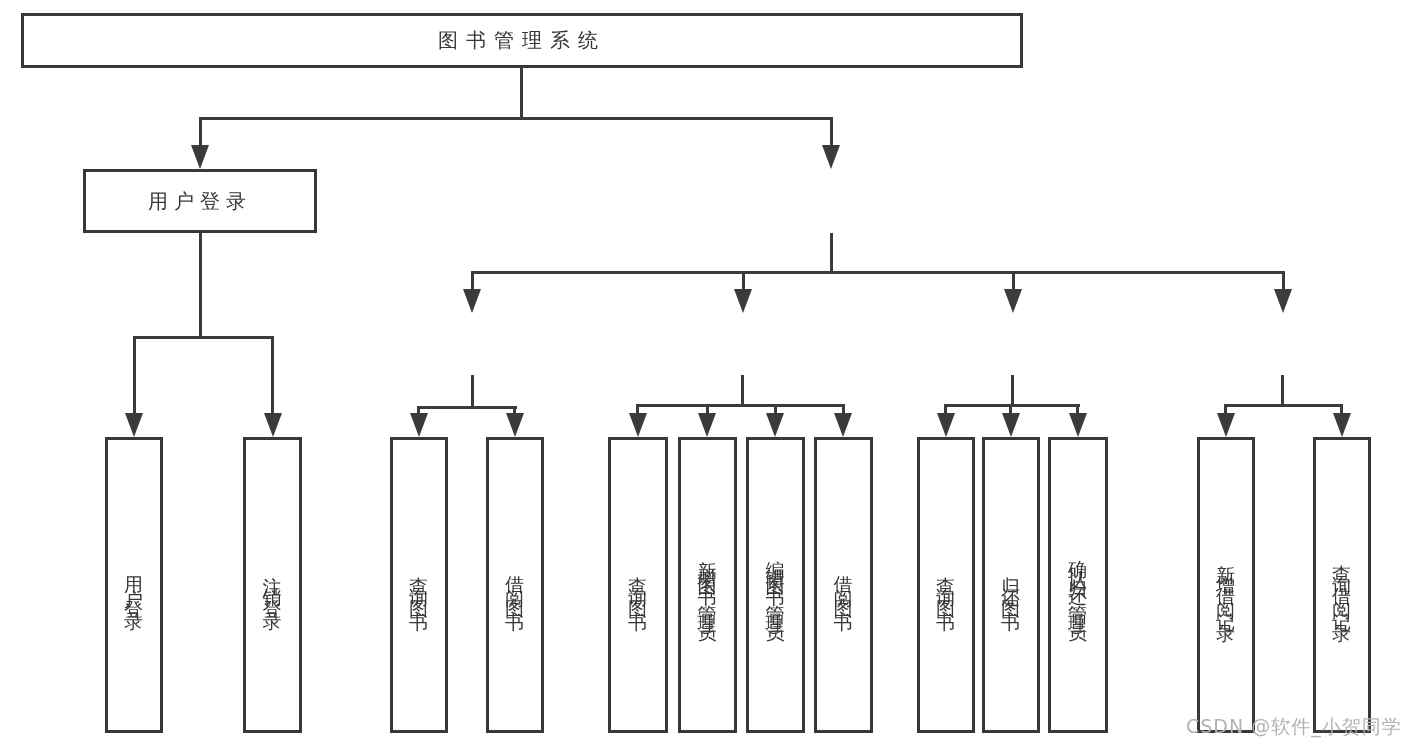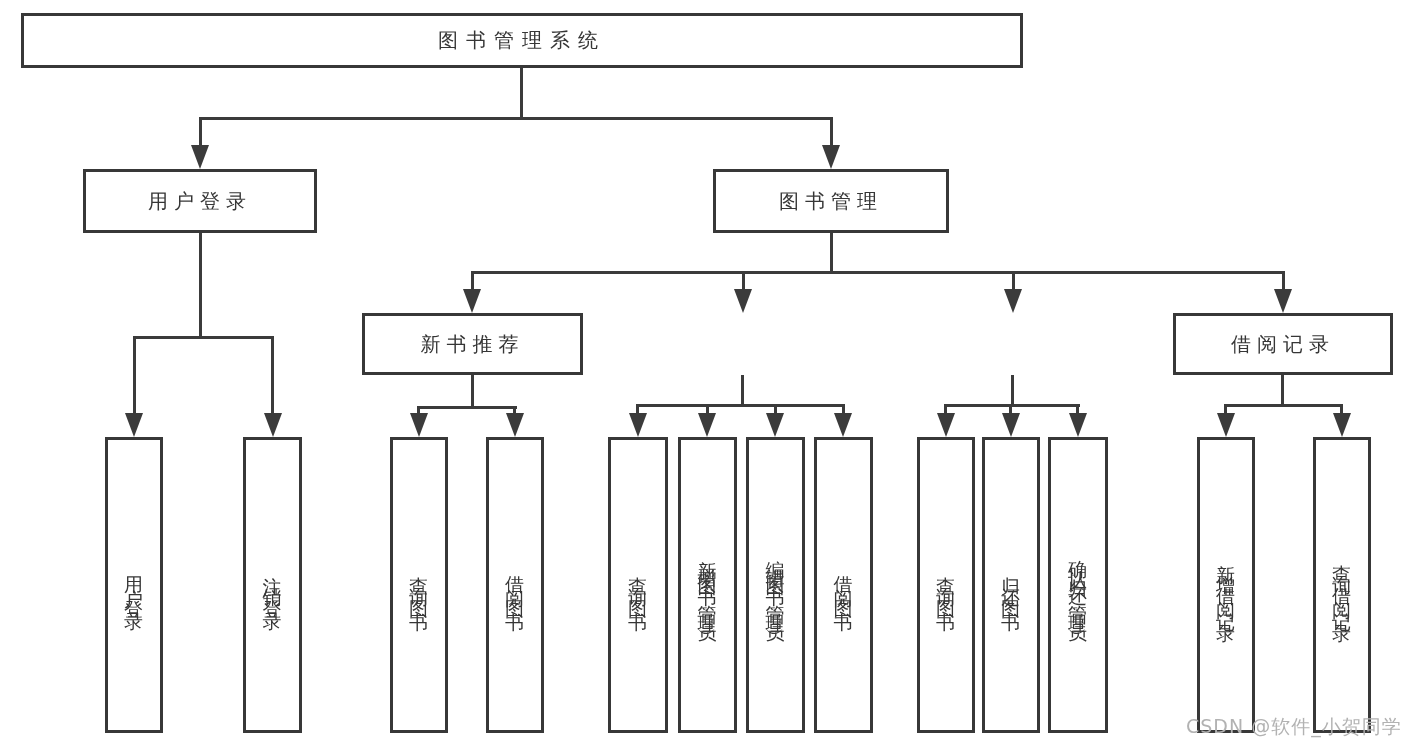--- a/index.html
+++ b/index.html
@@ -43,42 +43,39 @@
   <div class="hbox root" style="left:21px;top:13px;width:1002px;height:55px">图书管理系统</div>
 
   <div class="vline" style="left:520px;top:68px;height:49px"></div>
   <div class="hline" style="left:199px;top:117px;width:634px"></div>
   <div class="vline" style="left:199px;top:117px;height:30px"></div>
   <div class="ahead" style="left:191px;top:145px"></div>
   <div class="vline" style="left:830px;top:117px;height:30px"></div>
   <div class="ahead" style="left:822px;top:145px"></div>
 
   <div class="hbox" style="left:83px;top:169px;width:234px;height:64px">用户登录</div>
-  <div class="hbox" style="left:713px;top:169px;width:236px;height:64px">图书管理</div>
 
   <div class="vline" style="left:199px;top:233px;height:103px"></div>
   <div class="hline" style="left:133px;top:336px;width:141px"></div>
   <div class="vline" style="left:133px;top:336px;height:80px"></div>
   <div class="ahead" style="left:125px;top:413px"></div>
   <div class="vline" style="left:271px;top:336px;height:80px"></div>
   <div class="ahead" style="left:264px;top:413px"></div>
 
   <div class="vline" style="left:830px;top:233px;height:40px"></div>
   <div class="hline" style="left:471px;top:271px;width:814px"></div>
   <div class="vline" style="left:471px;top:271px;height:20px"></div>
   <div class="ahead" style="left:463px;top:289px"></div>
   <div class="vline" style="left:742px;top:271px;height:20px"></div>
   <div class="ahead" style="left:734px;top:289px"></div>
   <div class="vline" style="left:1012px;top:271px;height:20px"></div>
   <div class="ahead" style="left:1004px;top:289px"></div>
   <div class="vline" style="left:1282px;top:271px;height:20px"></div>
   <div class="ahead" style="left:1274px;top:289px"></div>
 
-  <div class="hbox" style="left:362px;top:313px;width:221px;height:62px">新书推荐</div>
-  <div class="hbox" style="left:1173px;top:313px;width:220px;height:62px">借阅记录</div>
 
   <div class="vline" style="left:471px;top:375px;height:32px"></div>
   <div class="hline" style="left:417px;top:406px;width:100px"></div>
   <div class="vline" style="left:417px;top:406px;height:10px"></div>
   <div class="ahead" style="left:410px;top:413px"></div>
   <div class="vline" style="left:513px;top:406px;height:10px"></div>
   <div class="ahead" style="left:506px;top:413px"></div>
 
   <div class="vline" style="left:741px;top:375px;height:31px"></div>
   <div class="hline" style="left:636px;top:404px;width:209px"></div>

